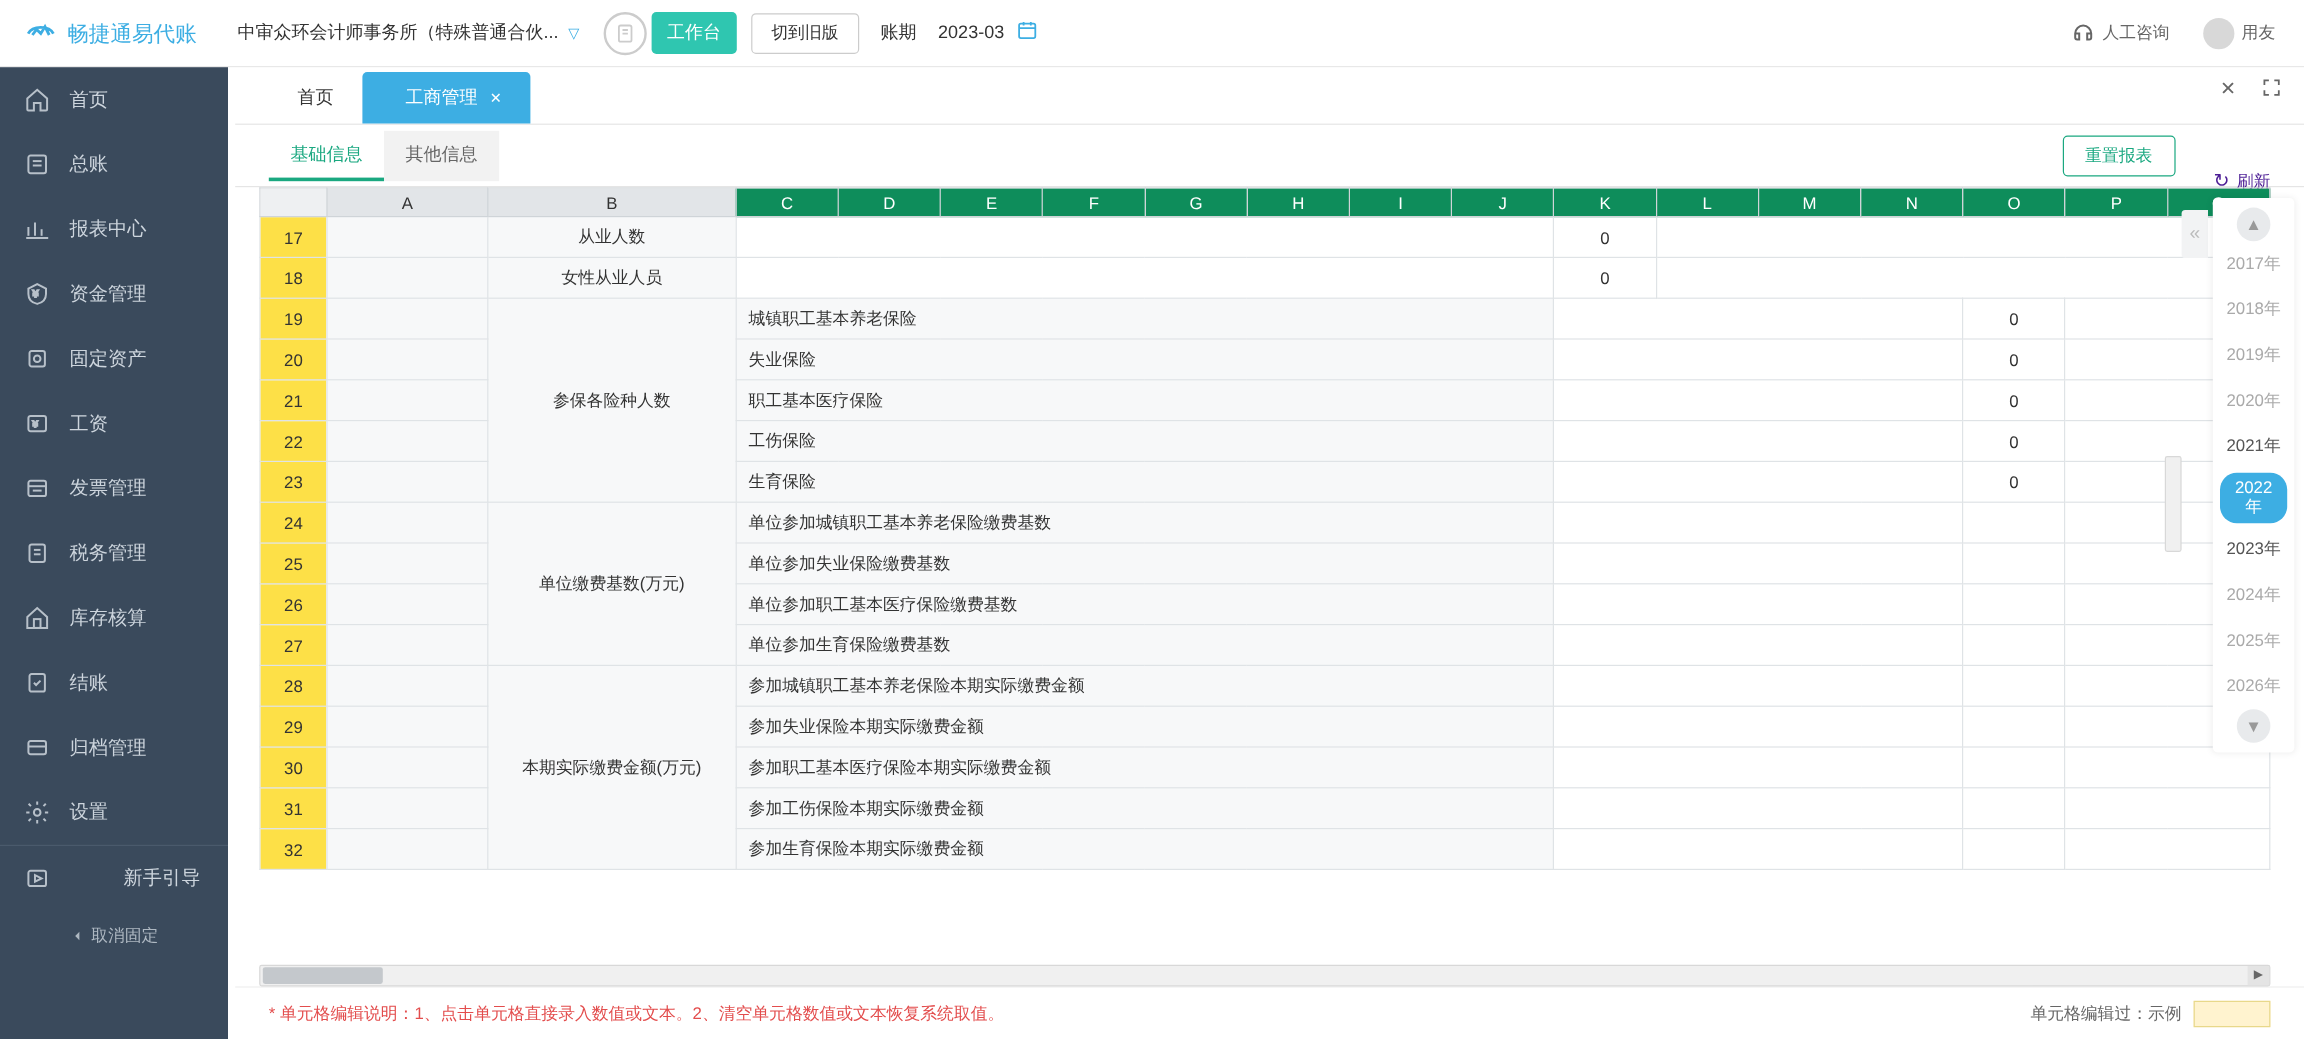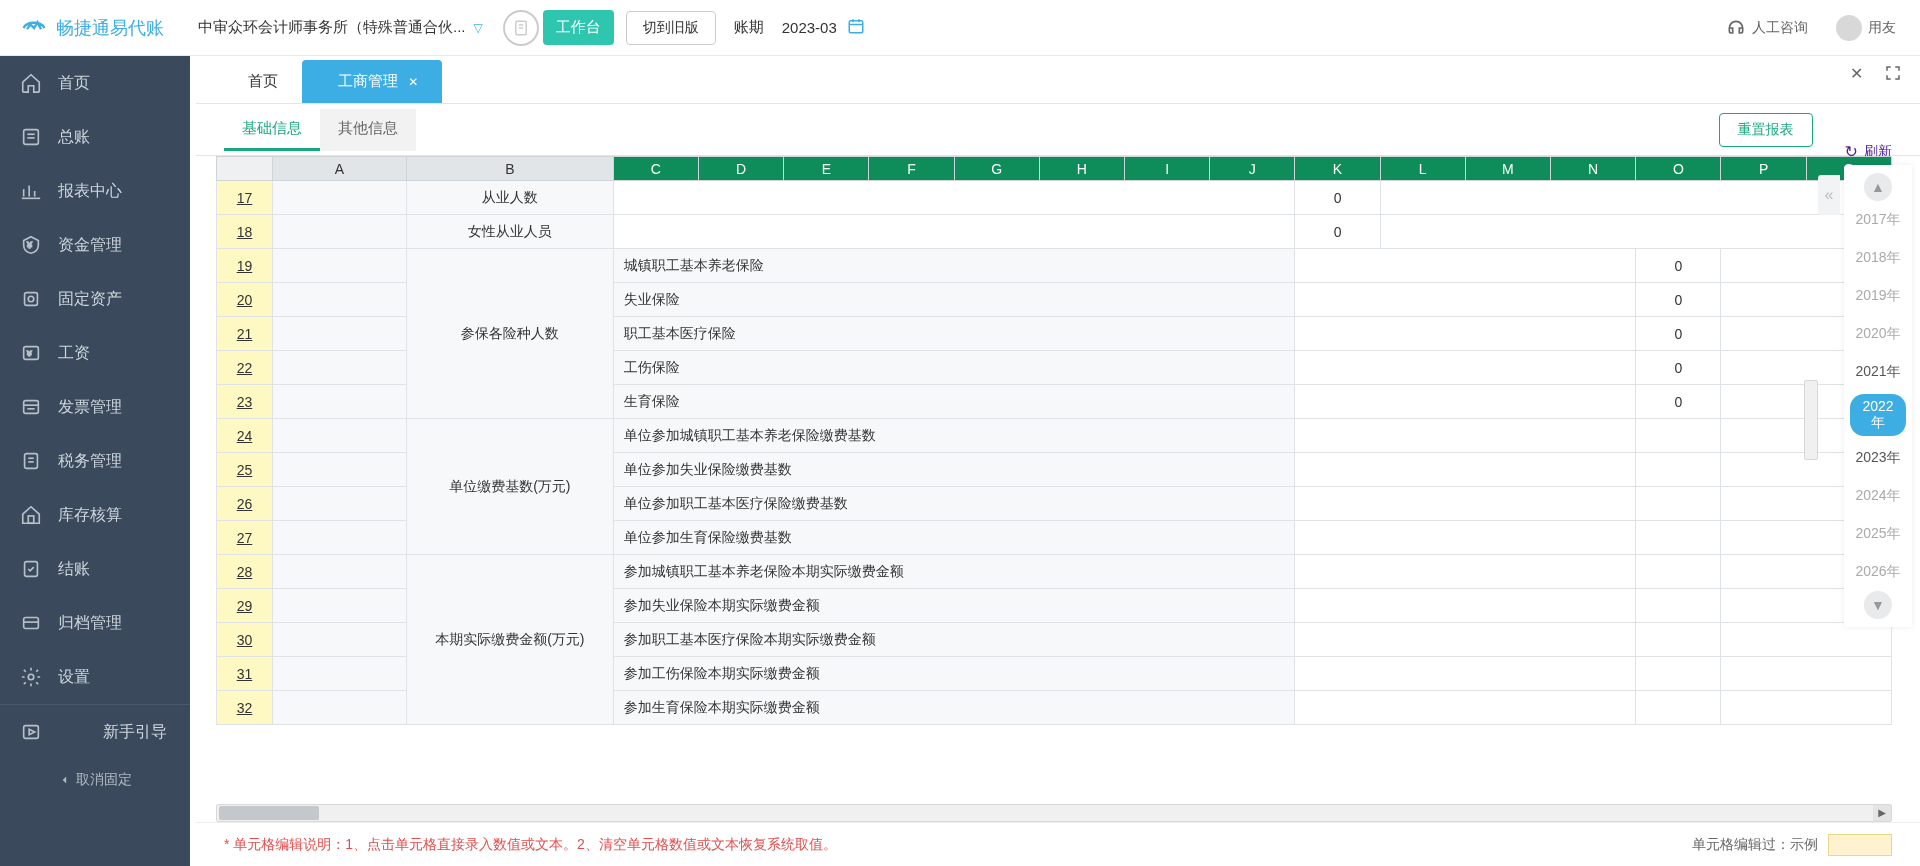--- a/index.html
+++ b/index.html
@@ -51,21 +51,21 @@
 .btn-refresh::before { content: "↻"; margin-right: 6px; font-size: 16px; }
 
 
 .sheet-wrap { flex: 1; display: flex; overflow: hidden; position: relative; }
 .sheet { flex: 1; overflow: auto; position: relative; padding: 0 28px 0 0; margin-left: 20px; }
 .sheet table { border-collapse: collapse; width: 100%; table-layout: fixed; font-size: 14px; }
 .sheet th { background: #eef0f2; border: 1px solid #cfd4d8; height: 24px; font-weight: normal; color: #333; }
 .sheet th.col-A, .sheet th.col-B { background: #e2e5e8; }
 .sheet th.sel { background: #0e8d5b; color: #fff; }
 .sheet td { border: 1px solid #dfe3e6; height: 34px; padding: 0 6px; text-align: center; color: #333; }
-.sheet td.rownum { background: #fef9c3; text-align: center; width: 46px; text-decoration: underline; }
+.sheet td.rownum { background: #fde047; text-align: center; width: 46px; }
 .sheet td.lbl { background: #f7f8f9; }
 .sheet td.lbl-left { text-align: left; padding-left: 10px; }
 .sheet .corner { background: #eef0f2; width: 46px; }
 .col-A { width: 110px; } .col-B { width: 170px; }
 .hscroll { height: 18px; margin: 4px 28px 0 20px; background: #f0f0f0; border: 1px solid #d8d8d8; position: relative; border-radius: 2px; }
 .hscroll .thumb { position: absolute; left: 2px; top: 1px; height: 14px; width: 100px; background: #c4c8cc; border-radius: 2px; }
 .hscroll .arrow-r { position: absolute; right: 0; top: 0; width: 18px; height: 16px; background: #e4e4e4; text-align: center; font-size: 10px; line-height: 16px; color: #666; }
 
 
 .year-rail { position: absolute; right: 8px; top: 165px; width: 68px; background: #fff; border-radius: 4px; box-shadow: 0 0 6px rgba(0,0,0,0.08); padding: 8px 0; display: flex; flex-direction: column; align-items: center; }

